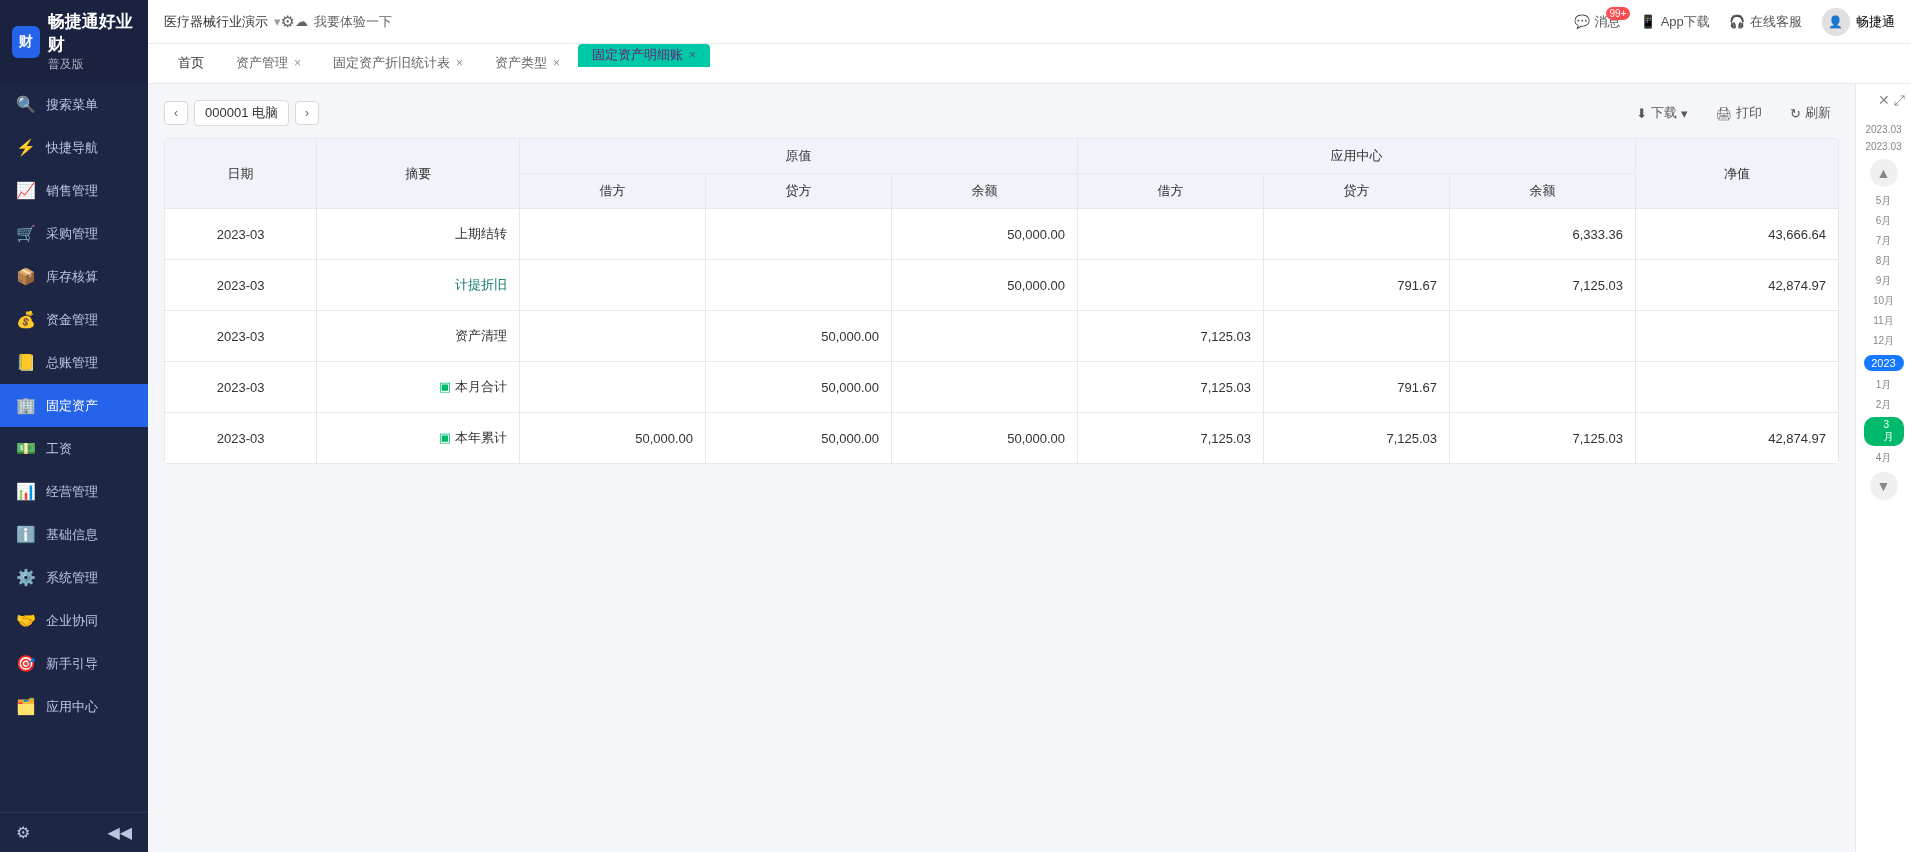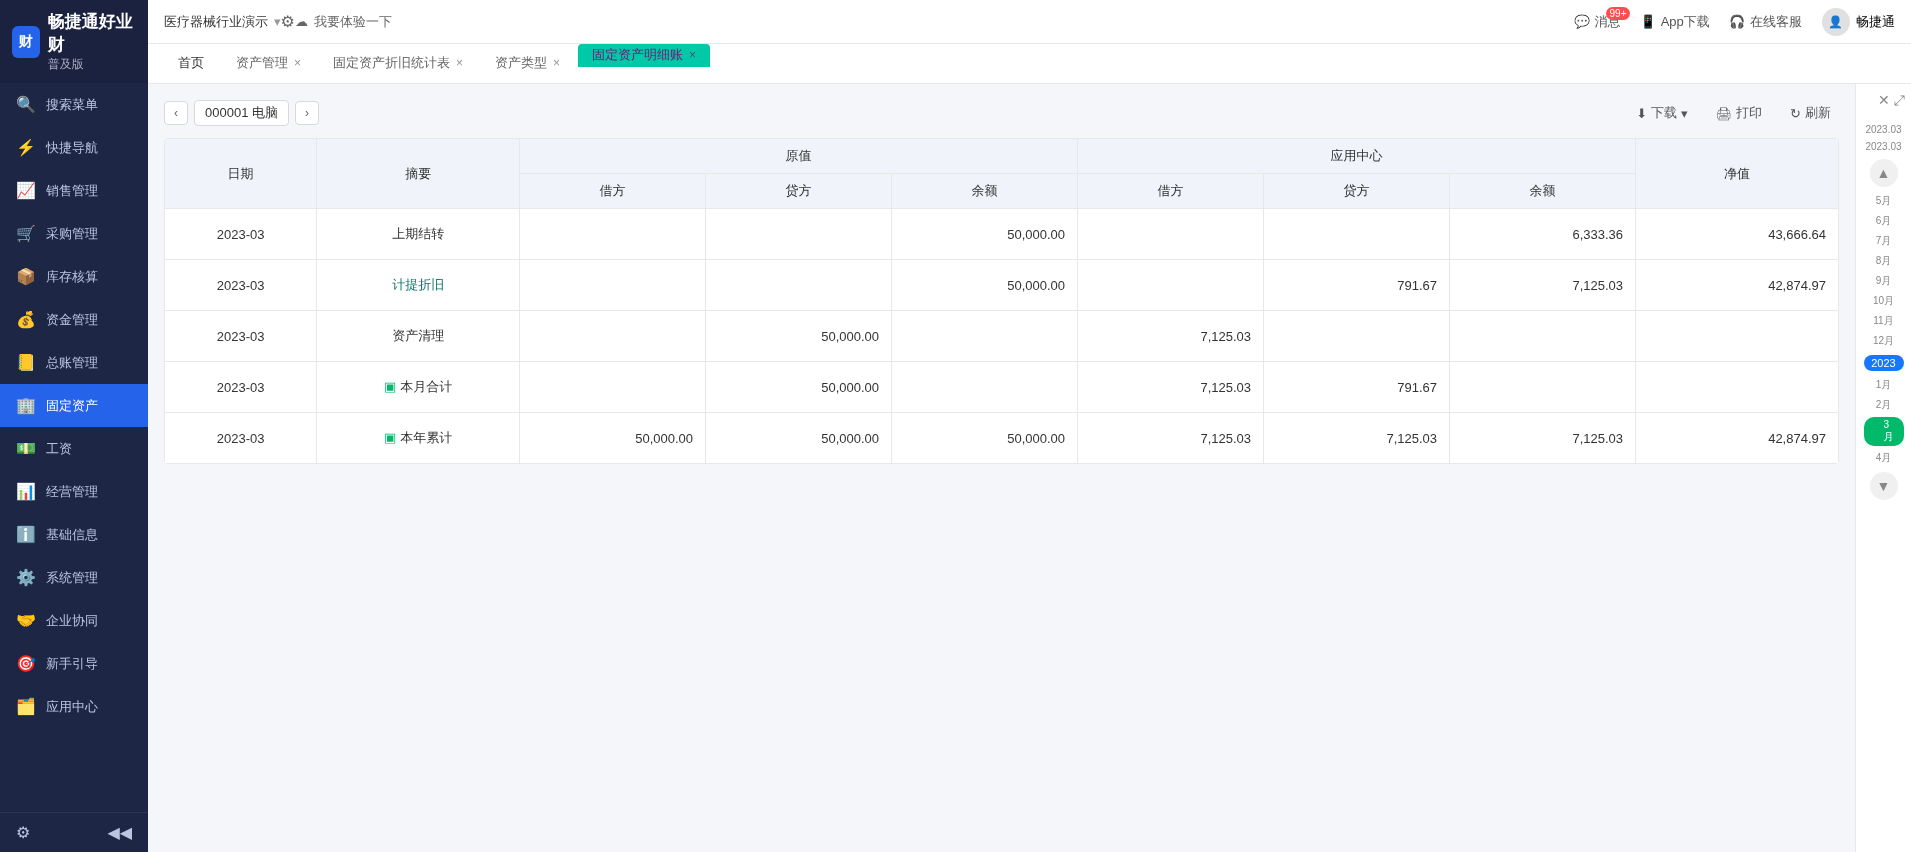--- a/index.html
+++ b/index.html
@@ -51,21 +51,21 @@
     .toolbar-asset-code { background: #fff; border: 1px solid #d9d9d9; border-radius: 4px; padding: 3px 10px; font-size: 13px; color: #333; }
     .toolbar-right { margin-left: auto; display: flex; align-items: center; gap: 12px; }
     .toolbar-btn { display: flex; align-items: center; gap: 4px; cursor: pointer; color: #555; font-size: 13px; padding: 4px 8px; border-radius: 4px; }
 
     
     .table-container { background: #fff; border-radius: 4px; overflow: auto; }
     table { width: 100%; border-collapse: collapse; font-size: 13px; }
     thead tr { background: #f0f4fa; }
     th { padding: 8px 12px; color: #333; font-weight: 500; border: 1px solid #e8e8e8; }
     td { padding: 16px 12px; text-align: center; border: 1px solid #e8e8e8; color: #333; }
-    .td-left { text-align: center; }
+    .td-left { text-align: right; }
     .td-right { text-align: right; }
     .row-summary td { font-weight: 500; }
 
     
     .right-panel { width: 56px; background: #fff; border-left: 1px solid #e8e8e8; display: flex; flex-direction: column; align-items: center; padding: 4px 0; overflow-y: auto; flex-shrink: 0; }
     .right-panel::-webkit-scrollbar { width: 0; }
     .rp-close { cursor: pointer; color: #888; font-size: 14px; margin-bottom: 4px; }
     .rp-expand { cursor: pointer; color: #888; font-size: 14px; margin-bottom: 8px; }
     .rp-item { font-size: 10px; color: #888; padding: 3px 0; cursor: pointer; text-align: center; width: 100%; }
     .rp-item.active-year { background: #1677ff; color: #fff; border-radius: 10px; padding: 2px 6px; font-size: 11px; }

